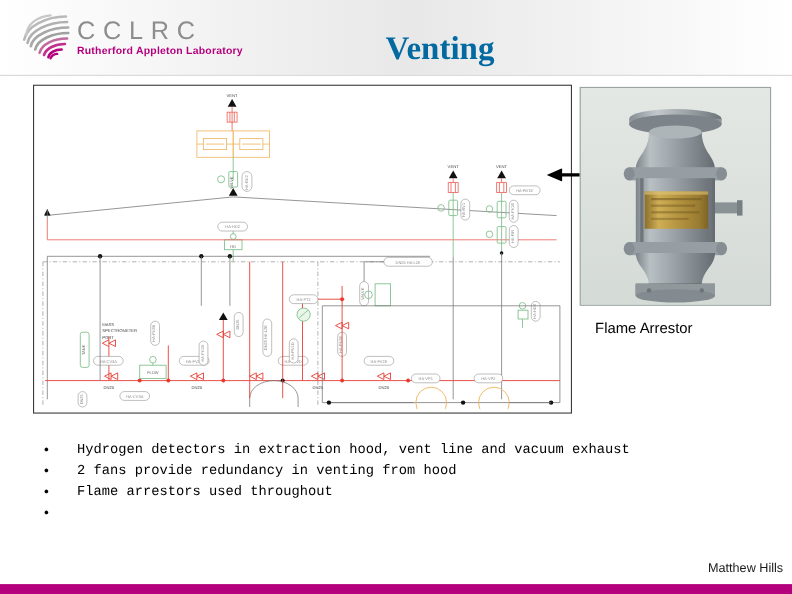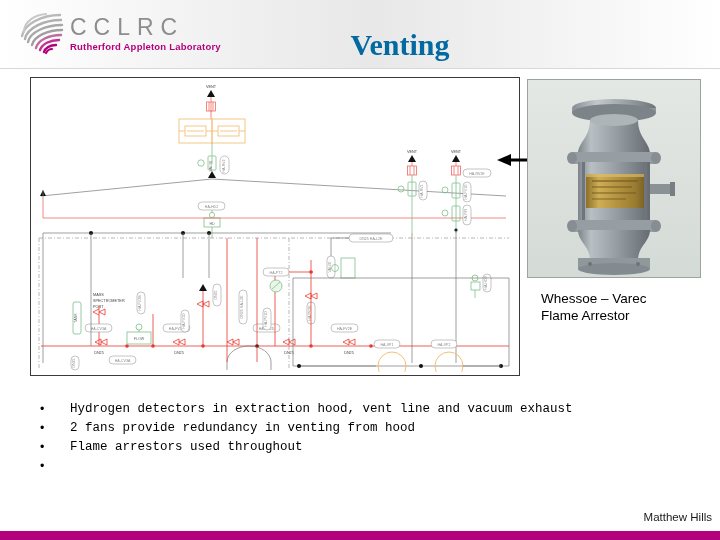--- a/index.html
+++ b/index.html
@@ -548,21 +548,20 @@
 
       <rect x="50" y="178" width="72" height="11" fill="#9198 9c"></rect>
       <rect x="50" y="178" width="72" height="11" fill="#91989c"></rect>
       <ellipse cx="86" cy="189" rx="36" ry="6" fill="#848b90"></ellipse>
       <circle cx="62" cy="184" r="2" fill="#6d7478"></circle>
       <circle cx="110" cy="184" r="2" fill="#6d7478"></circle>
     </svg>
   </div>
 
   <div class="photo-caption">
-    <div>Whessoe – Varec</div>
     <div>Flame Arrestor</div>
   </div>
 
   <div class="bullets">
     <div class="bullet-row">
       <span class="bullet-dot">•</span>
       <span class="bullet-text">Hydrogen detectors in extraction hood, vent line and vacuum exhaust</span>
     </div>
     <div class="bullet-row">
       <span class="bullet-dot">•</span>

